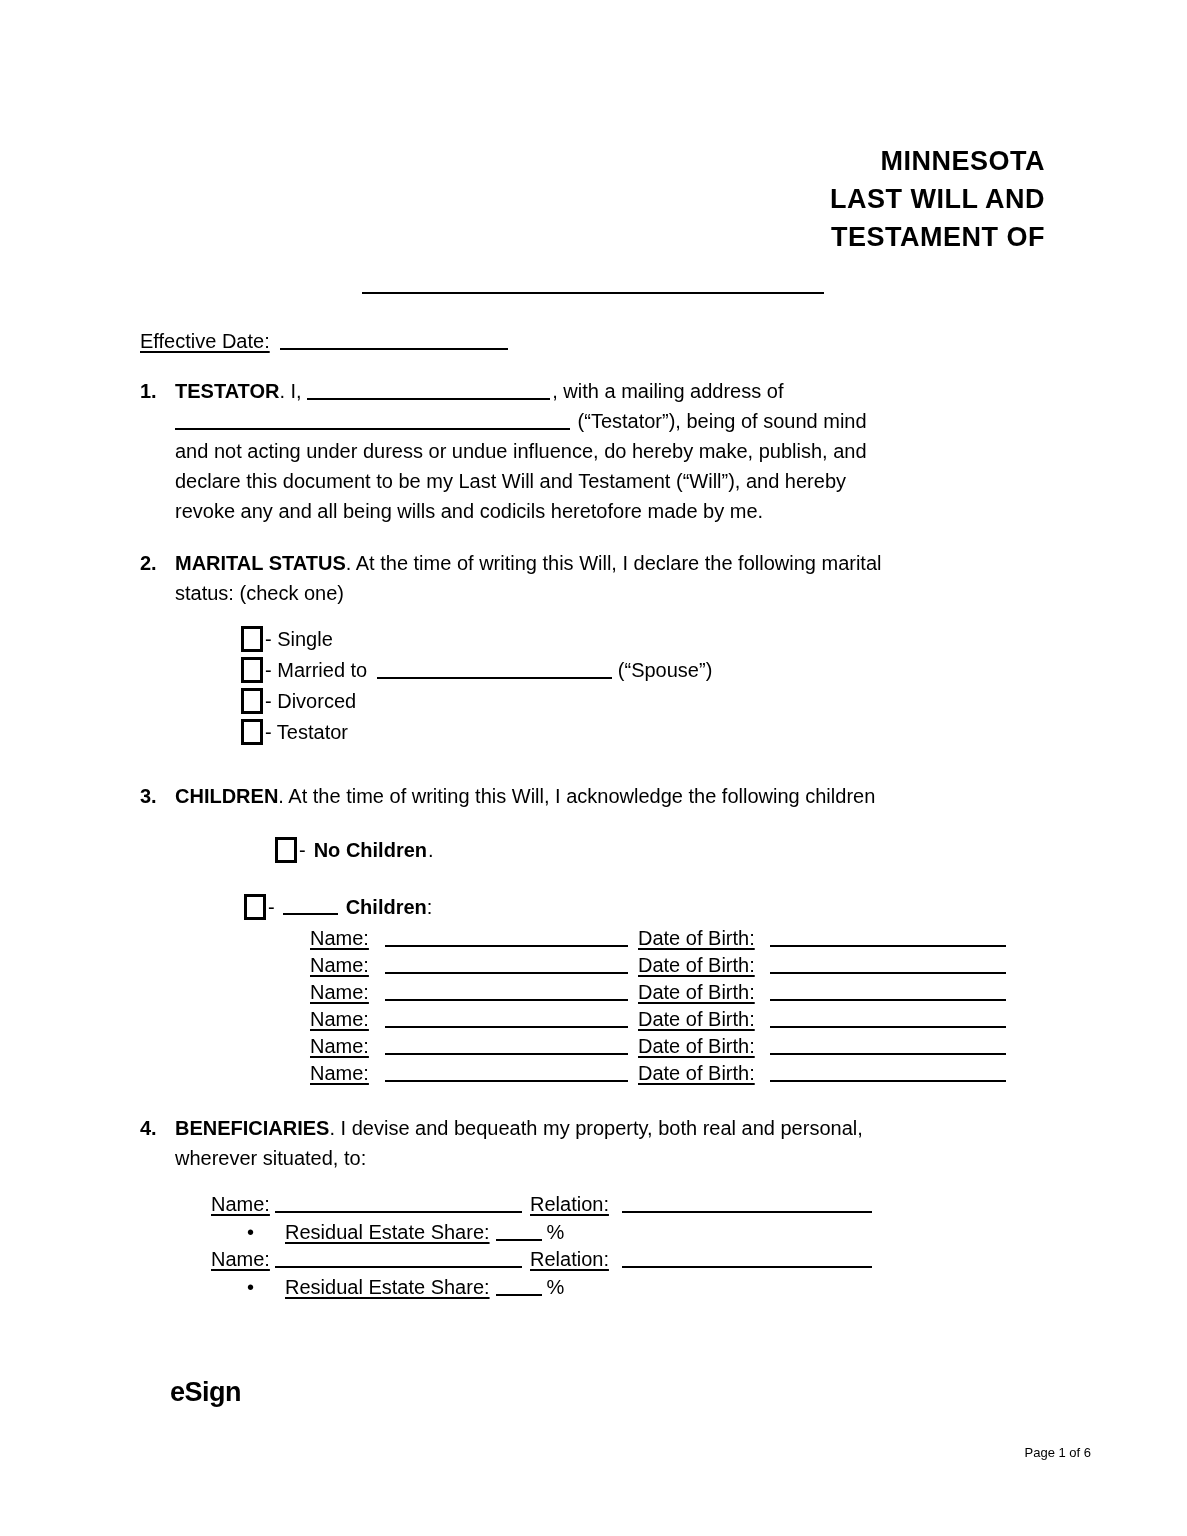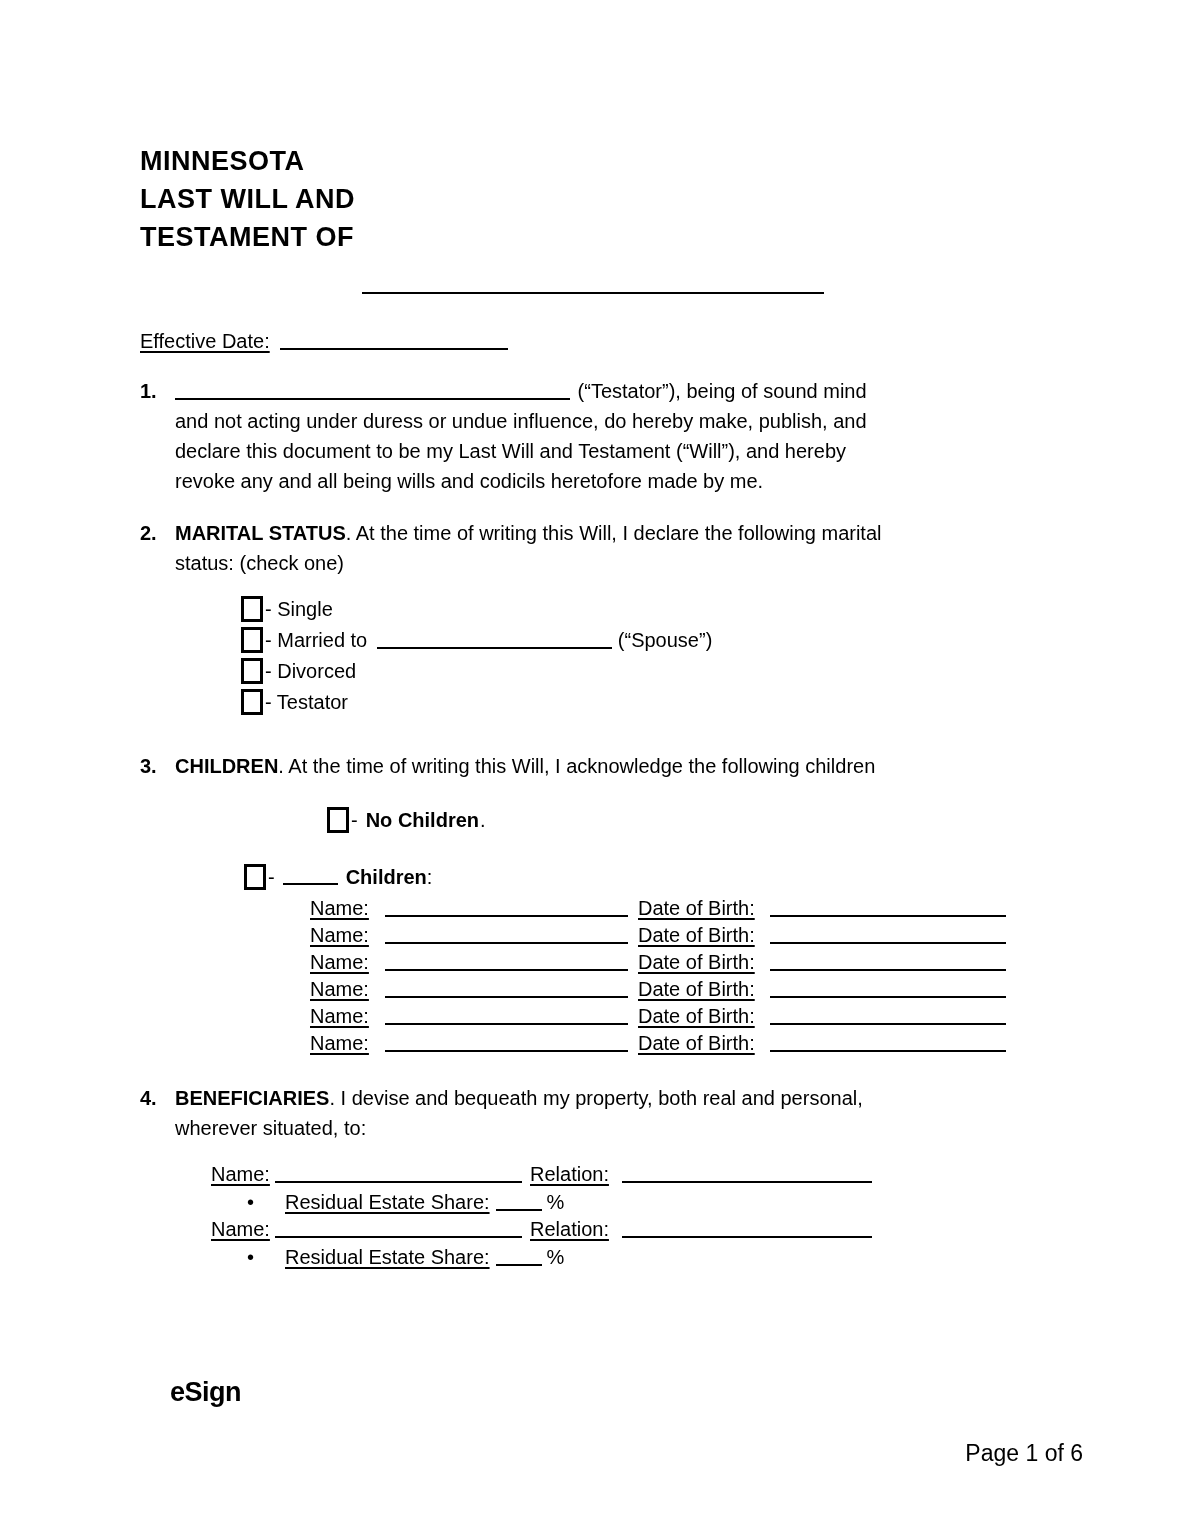--- a/index.html
+++ b/index.html
@@ -14,21 +14,21 @@
     font-family: "Liberation Sans", "DejaVu Sans", sans-serif;
     font-size: 20px;
     line-height: 30px;
     padding: 0;
     overflow: hidden;
   }
   .content { padding: 0 142px 0 140px; }
 
   .doc-title {
     margin-top: 142px;
-    text-align: left;
+    text-align: right;
     font-weight: bold;
     font-size: 27px;
     line-height: 38px;
     letter-spacing: 0.5px;
   }
   .name-line {
     width: 462px;
     height: 0;
     border-bottom: 2px solid #000;
     margin: 36px auto 0 auto;
@@ -64,21 +64,21 @@
     height: 20px;
     border: 3px solid #000;
     vertical-align: -6px;
     margin-right: 2px;
     background: #fff;
     cursor: pointer;
   }
   .check-group { margin-left: 66px; margin-top: 16px; }
   .check-row { line-height: 31px; }
 
-  .opt-no  { margin-left: 104px; margin-top: 24px; line-height: 31px; padding-left: 48px; }
+  .opt-no  { margin-left: 52px; margin-top: 24px; line-height: 31px; padding-left: 48px; }
   .opt-has { margin-left: 69px; margin-top: 26px; line-height: 31px; }
   .opt-dash { margin-right: 8px; }
   .opt-no .period { margin-left: 1px; }
 
   .child-table { margin-top: 2px; }
   .child-row { margin-left: 135px; line-height: 27px; white-space: nowrap; }
   .child-row .lbl-name { display: inline-block; width: 75px; }
   .child-row .cbn { margin-right: 10px; }
   .child-row .lbl-dob { display: inline-block; width: 132px; }
 
@@ -101,23 +101,23 @@
   .footer-logo {
     position: absolute;
     left: 170px;
     top: 1377px;
     font-weight: bold;
     font-size: 27px;
     letter-spacing: -0.5px;
   }
   .footer-page {
     position: absolute;
-    right: 104px;
+    right: 96px;
     top: 1438px;
-    font-size: 23px;
+    font-size: 13px;
   }
 </style>
 </head>
 <body>
 
 <div class="page">
   <div class="content">
 
     <div class="doc-title">
       <div>MINNESOTA</div>
@@ -129,20 +129,24 @@
 
     <div class="effective">
       <span class="ul">Effective Date:</span>
       <span class="blank w228 inline-blank-l"></span>
     </div>
 
     <div class="section sec-testator">
       <div class="sec-num">1.</div>
       <div class="sec-body">
         <div>
+          <span class="b">TESTATOR</span><span>. I,</span>
+          <span class="blank w243 inline-blank-r"></span><span>, with a mailing address of</span>
+        </div>
+        <div>
           <span class="blank w395 inline-blank-r"></span>
           <span>(“Testator”), being of sound mind</span>
         </div>
         <div>and not acting under duress or undue influence, do hereby make, publish, and</div>
         <div>declare this document to be my Last Will and Testament (“Will”), and hereby</div>
         <div>revoke any and all being wills and codicils heretofore made by me.</div>
       </div>
     </div>
 
     <div class="section sec-marital">

